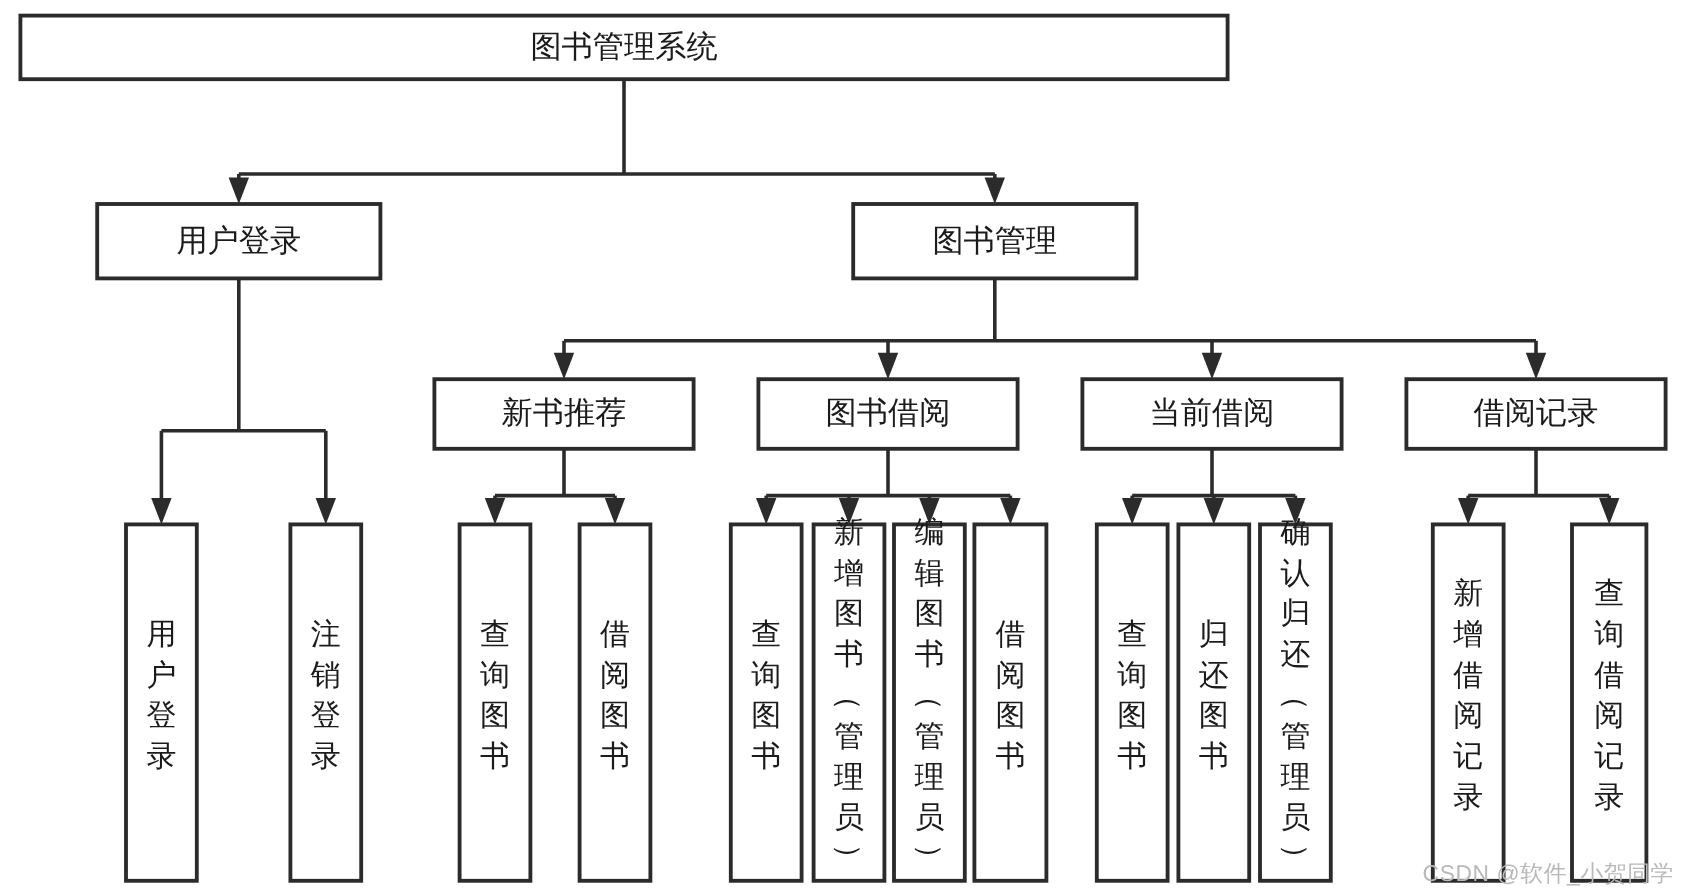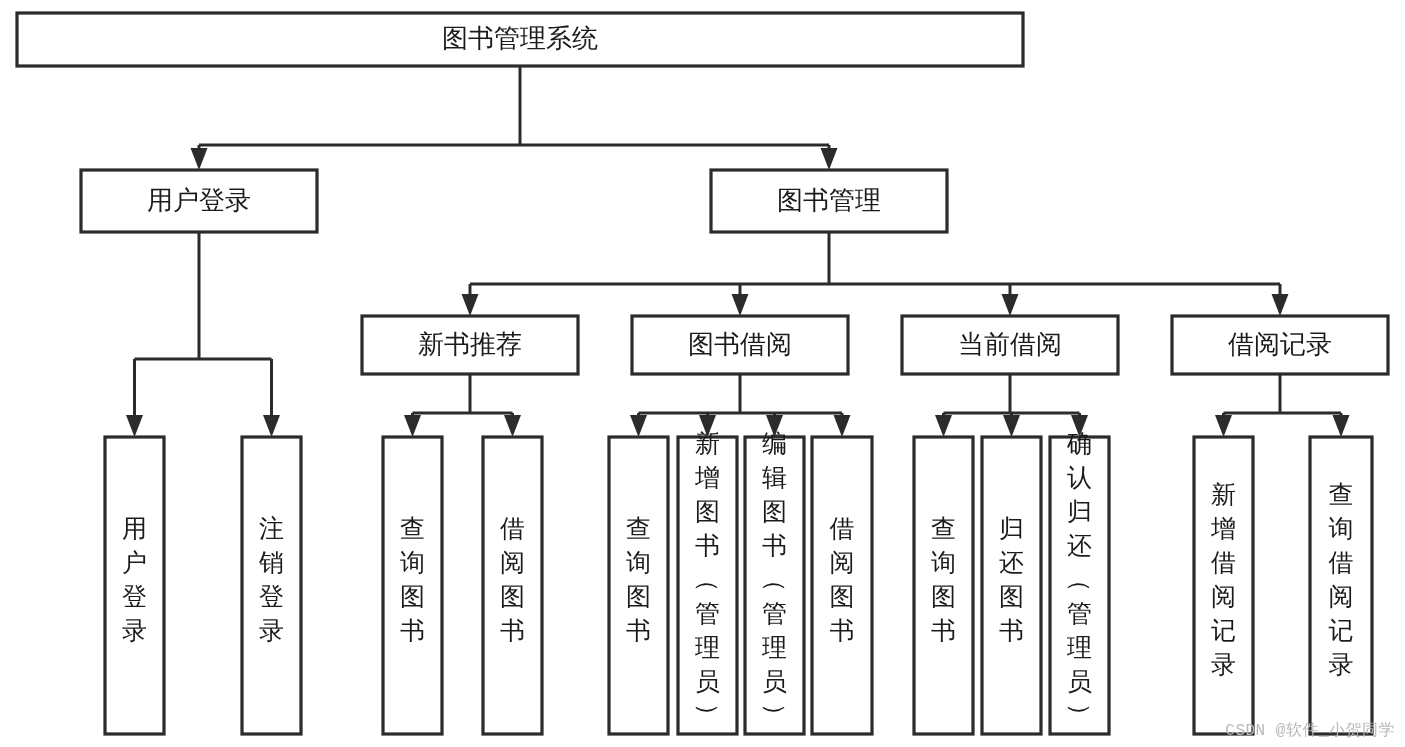--- a/index.html
+++ b/index.html
@@ -51,22 +51,22 @@
   .node-label-vertical {
     font-family: "Liberation Sans", "DejaVu Sans", sans-serif;
     font-size: 25px;
     fill: #1b1b1b;
     text-anchor: middle;
   }
   .watermark {
     position: absolute;
     right: 10px;
     bottom: 6px;
-    font-family: Liberation Mono, monospace;
-    font-size: 16px;
+    font-family: Liberation Sans, sans-serif;
+    font-size: 19px;
     color: #b9b9b9;
     letter-spacing: 0.5px;
     white-space: nowrap;
     pointer-events: none;
   }
 </style>
 </head>
 <body>
 
 <div id="diagram-root">

